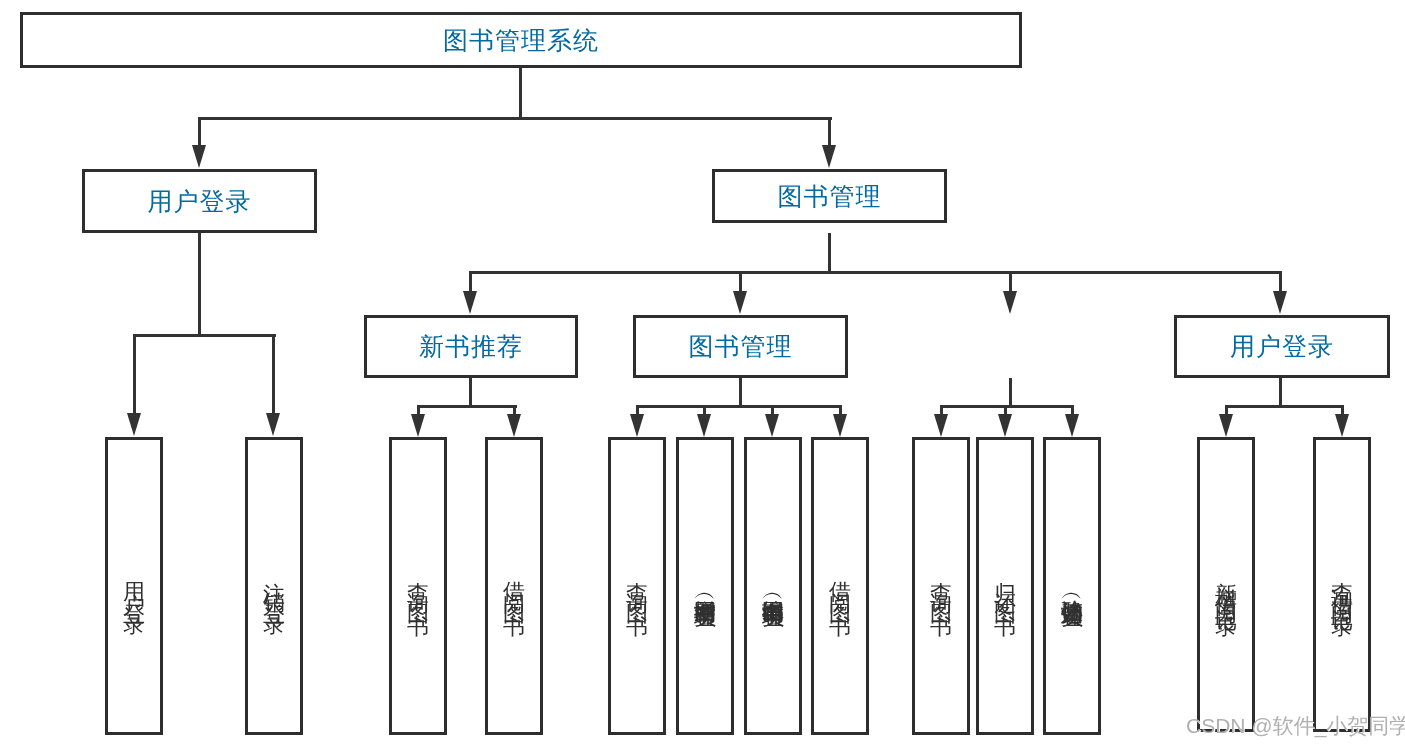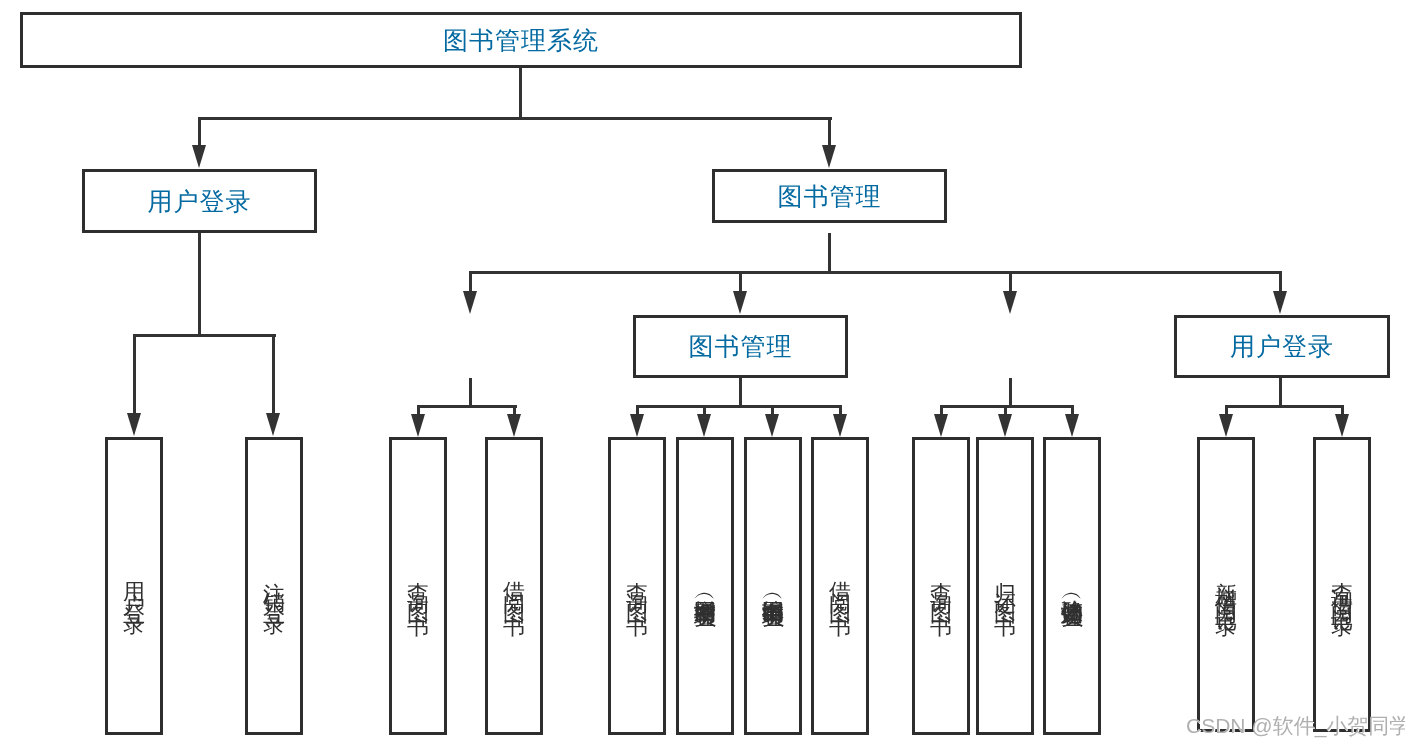--- a/index.html
+++ b/index.html
@@ -63,20 +63,23 @@
     <span>图书管理系统</span>
   </div>
 
   <div class="node node-h" style="left:82px;top:169px;width:235px;height:64px;">
     <span>用户登录</span>
   </div>
   <div class="node node-h" style="left:712px;top:169px;width:235px;height:54px;">
     <span>图书管理</span>
   </div>
 
+  <div class="node node-h" style="left:364px;top:315px;width:214px;height:63px;">
+    <span>新书推荐</span>
+  </div>
   <div class="node node-h" style="left:633px;top:315px;width:215px;height:63px;">
     <span>图书管理</span>
   </div>
   <div class="node node-h" style="left:1174px;top:315px;width:216px;height:63px;">
     <span>用户登录</span>
   </div>
 
   <div class="node node-v leaf-short" style="left:105px;top:437px;width:58px;height:298px;">
     <span>用户登录</span>
   </div>

